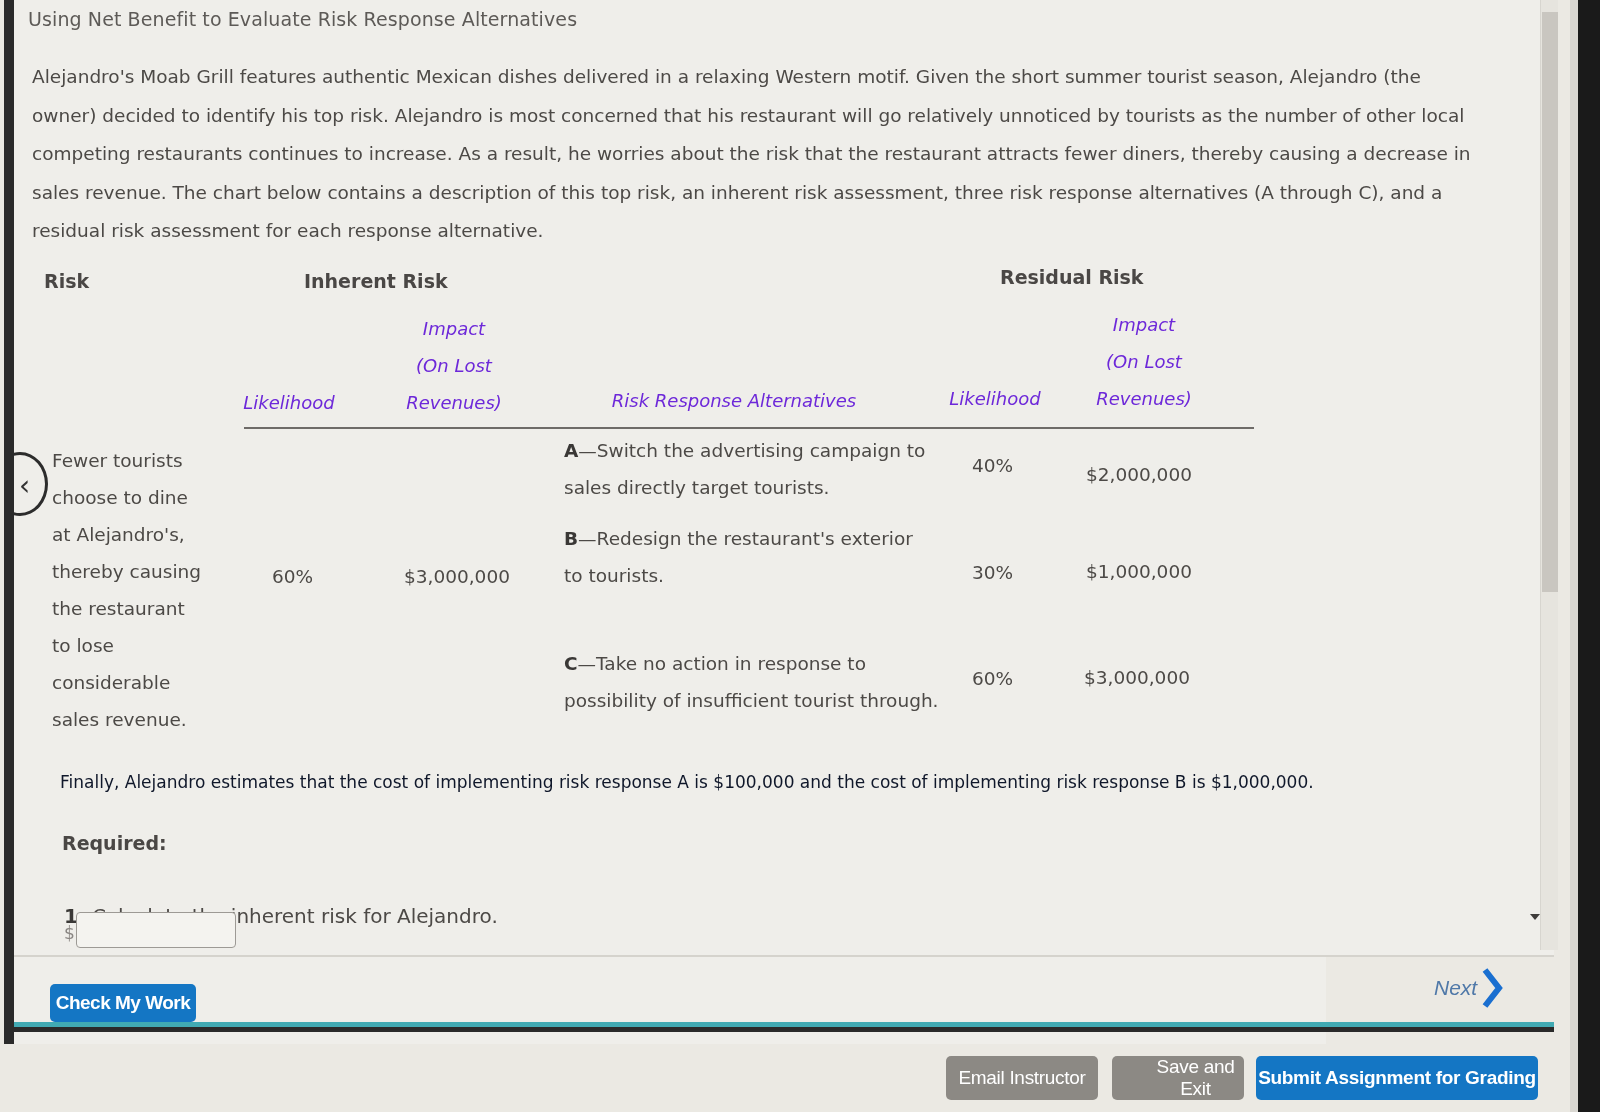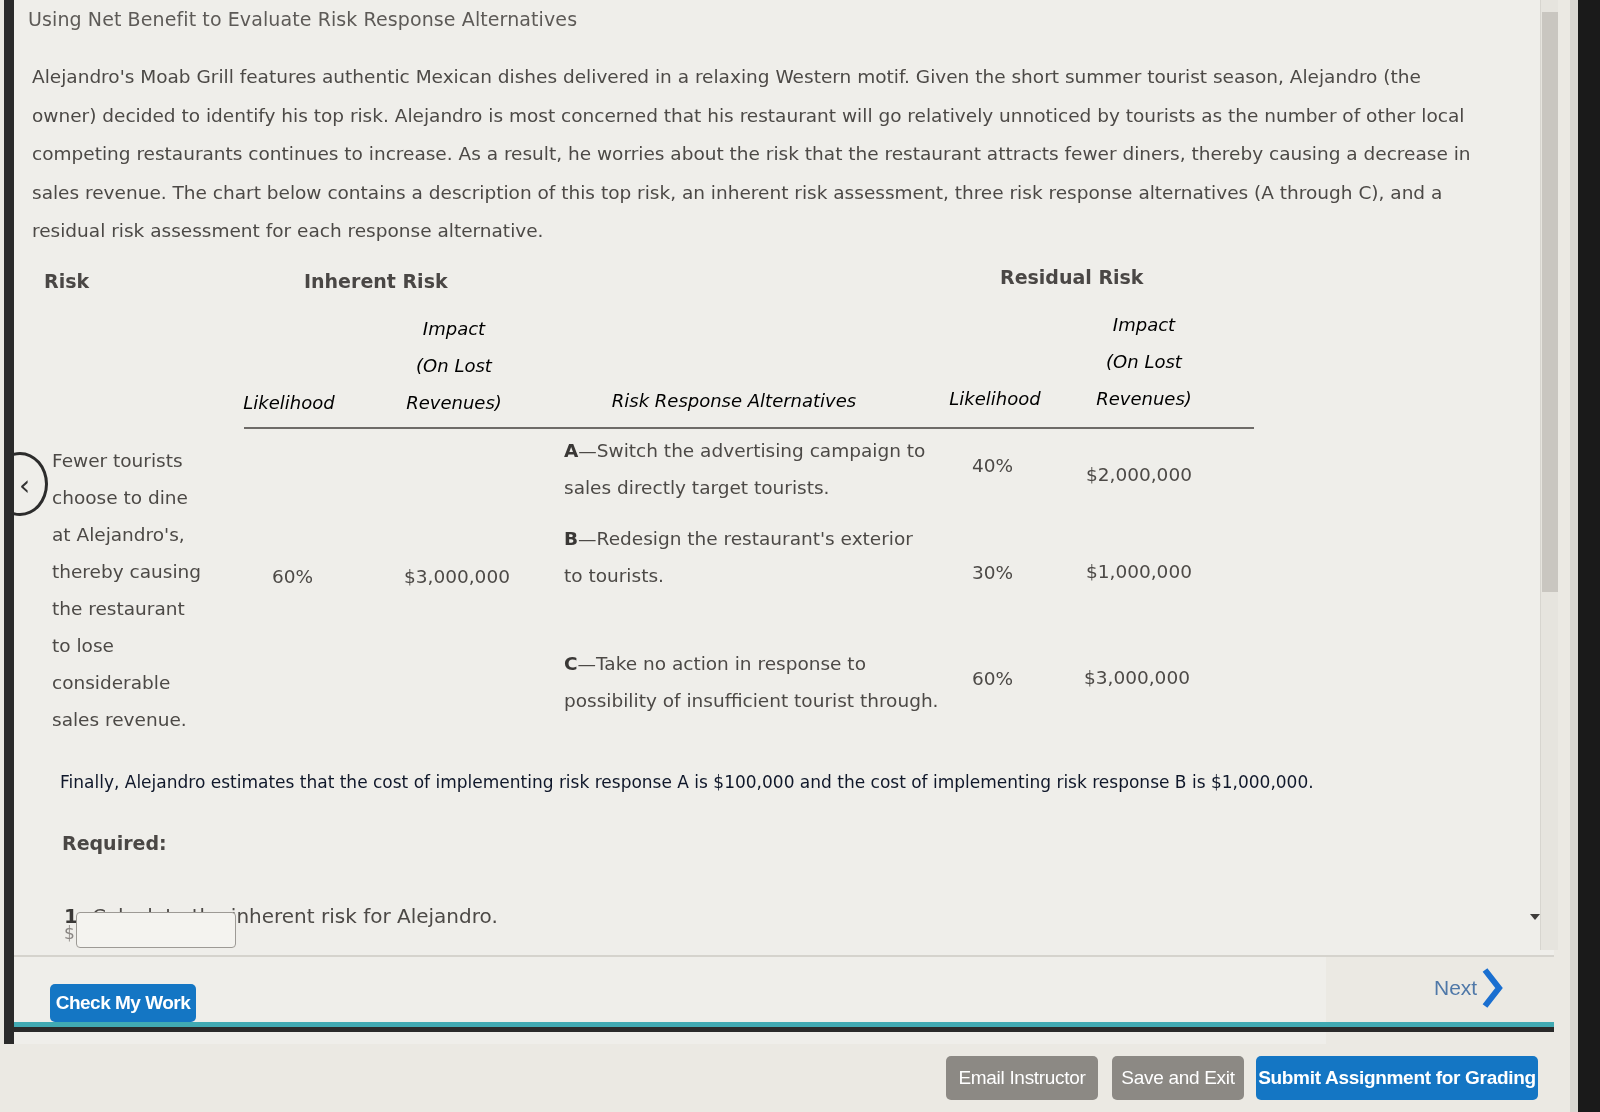--- a/index.html
+++ b/index.html
@@ -24,21 +24,21 @@
     }
     .page-title {
       position: absolute; left: 14px; top: 8px;
       font-size: 19px; color: #5d5a57; letter-spacing: 0.1px;
     }
     .intro {
       position: absolute; left: 18px; top: 58px; width: 1500px;
       font-size: 18.5px; line-height: 38.5px; color: #4c4946;
     }
     .hdr-bold { position: absolute; font-weight: bold; font-size: 19px; color: #4a4745; }
-    .hdr-ital { position: absolute; font-style: italic; font-size: 18px; color: #000000; text-align: center; line-height: 37px; }
+    .hdr-ital { position: absolute; font-style: italic; font-size: 18px; color: #6d28d9; text-align: center; line-height: 37px; }
     .rule { position: absolute; left: 230px; top: 427px; width: 1010px; height: 2px; background: #6e6b68; }
     .risk-desc {
       position: absolute; left: 38px; top: 442px; width: 180px;
       font-size: 18.5px; line-height: 37px; color: #4c4946;
     }
     .cell { position: absolute; font-size: 18.5px; color: #4c4946; }
     .alt {
       position: absolute; left: 550px; width: 380px;
       font-size: 18.5px; line-height: 37px; color: #4c4946;
     }
@@ -68,42 +68,42 @@
     .pane-divider { position: absolute; left: 0; top: 955px; width: 1540px; height: 2px; background: #d5d3cd; }
     .check-btn {
       position: absolute; left: 36px; top: 984px; width: 146px; height: 38px;
       background: #1476c4; border-radius: 5px; color: #fff;
       font-family: "Liberation Sans", sans-serif; font-weight: bold; font-size: 19px;
       display: flex; align-items: center; justify-content: center; letter-spacing: -0.5px;
       border: none;
     }
     .next-link {
       position: absolute; left: 1420px; top: 968px; display: flex; align-items: center; gap: 4px;
-      color: #4f78a8; font-family: "Liberation Sans", sans-serif; font-size: 21px; cursor: pointer;
+      color: #4f78a8; font-family: "Liberation Sans", sans-serif; font-size: 21px; cursor: pointer; font-style: italic;
     }
     .next-chev { width: 22px; height: 40px; }
     .teal-bar {
       position: absolute; left: 0; top: 1022px; width: 1540px; height: 10px;
       background: linear-gradient(180deg, #41aab3 0 5px, #2a2a2a 5px 10px);
     }
     .right-bezel {
       position: absolute; left: 1570px; top: 0; width: 30px; height: 1112px;
       background: linear-gradient(90deg, #d9d7d1 0 8px, #1a1a1a 8px 30px);
     }
     .bottom-bar {
       position: absolute; left: 0; top: 1044px; width: 1570px; height: 68px;
       background: #ebe9e3;
     }
     .bottom-btn {
       position: absolute; top: 1056px; height: 44px; border-radius: 5px; color: #fff;
       font-family: "Liberation Sans", sans-serif; font-size: 19px; border: none;
       display: flex; align-items: center; justify-content: center; letter-spacing: -0.3px;
     }
     .btn-email { left: 946px; width: 152px; background: #8c8984; }
-    .btn-save { left: 1112px; width: 132px; background: #8c8984; }
+    .btn-save { left: 1112px; width: 132px; background: #8c8984; padding-left: 35px; }
     .btn-submit { left: 1256px; width: 282px; background: #1476c4; font-weight: bold; }
     .prev-arrow {
       position: absolute; left: -22px; top: 452px; width: 56px; height: 64px;
       border: 3px solid #2c2c2c; border-radius: 50%; background: #efeeea;
     }
     .prev-arrow span {
       position: absolute; left: 24px; top: 14px; font-size: 28px; color: #333;
       font-family: "DejaVu Sans", sans-serif;
     }
   </style>

